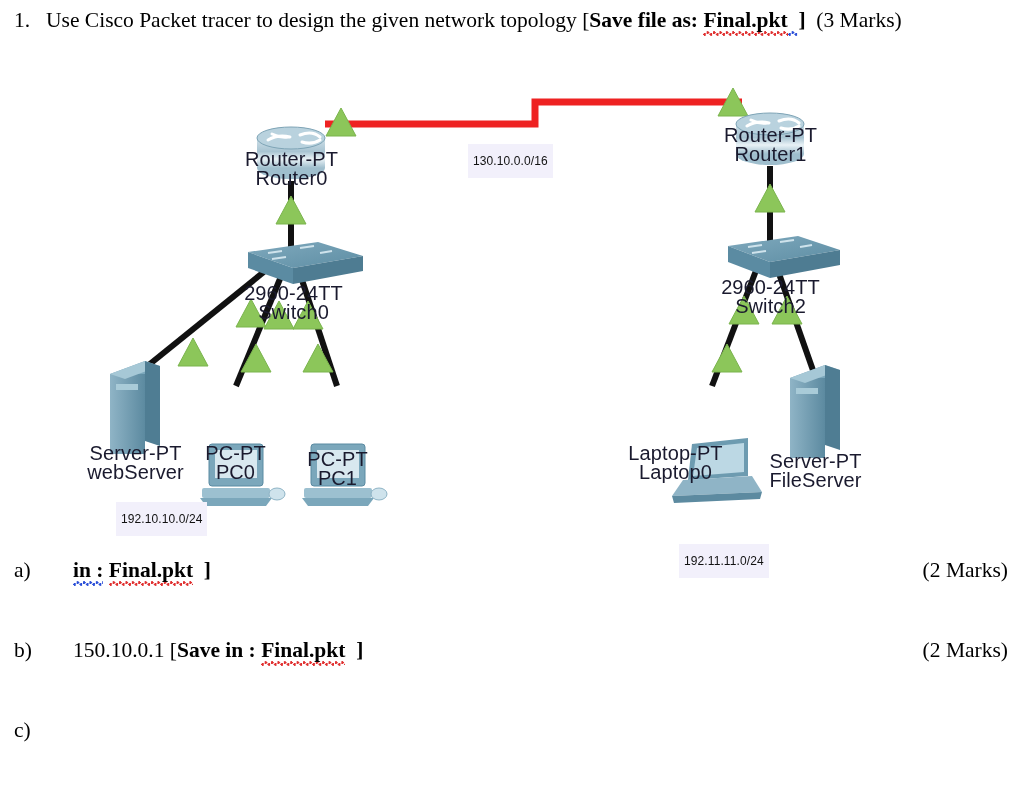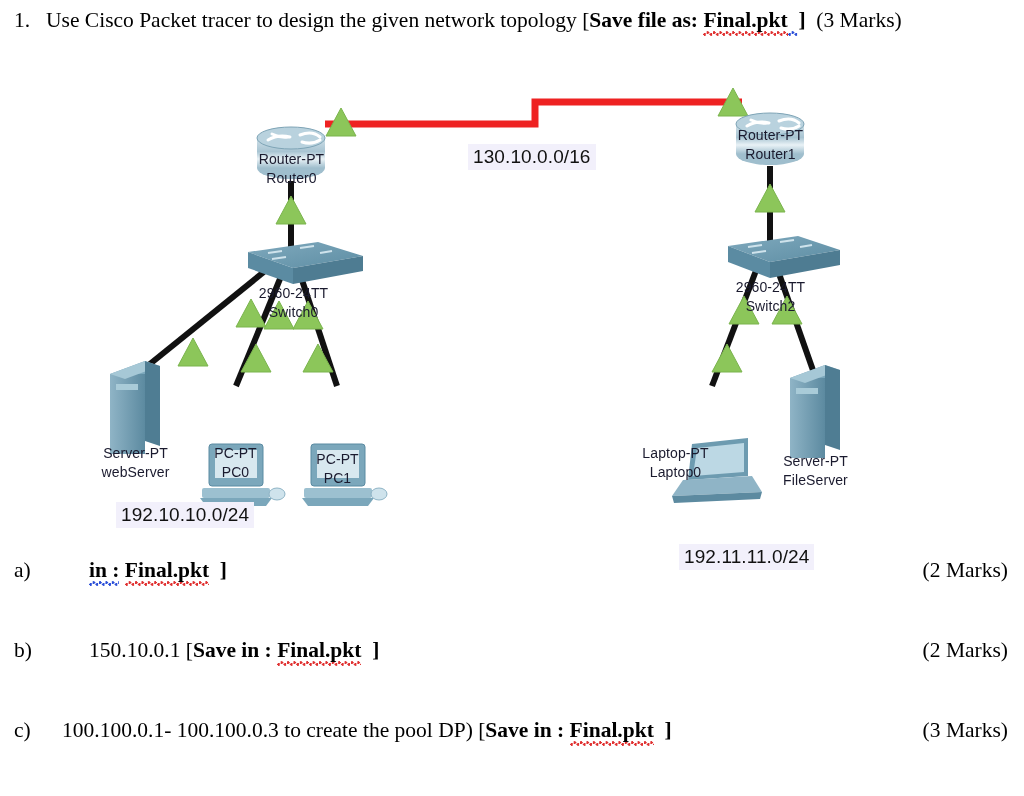--- a/index.html
+++ b/index.html
@@ -19,21 +19,21 @@
   .line1{top:6px;left:14px;width:1000px;font-size:21.5px;line-height:28px;}
   .line1 .qmark{width:32px;}
 
   .ia{top:551px;left:14px;width:1000px;font-size:21.5px;line-height:38px;}
   .ia .qmark{width:32px;}
   .ib{top:631px;left:14px;width:1000px;font-size:21.5px;line-height:38px;}
   .ib .qmark{width:32px;}
   .ic{top:711px;left:14px;width:1000px;font-size:21.5px;line-height:38px;}
   .ic .qmark{width:12px;}
 
-  .l2{display:block;margin-left:43px;position:relative;}
+  .l2{display:block;margin-left:27px;position:relative;}
   .ic .l2{margin-left:36px;}
   .marks{position:absolute;right:6px;}
 
   
   .sq-red{
     background-image:
       radial-gradient(circle at 1.6px 3.4px, #e03131 1.25px, rgba(0,0,0,0) 1.5px),
       radial-gradient(circle at 4.8px 1.6px, #e03131 1.25px, rgba(0,0,0,0) 1.5px);
     background-size:6.4px 5px;background-repeat:repeat-x;
     background-position:0 100%;padding-bottom:4px;
@@ -47,27 +47,27 @@
   }
   .caret{display:inline-block;width:1.5px;height:20px;background:#000;
          vertical-align:-3px;margin:0 -0.5px;}
 
   
   .topo{position:absolute;left:0;top:56px;width:1024px;height:480px;}
   .topo svg{position:absolute;left:0;top:0;}
 
   .devlabel{
     position:absolute;font-family:"Liberation Sans",sans-serif;
-    font-size:14px;line-height:19px;color:#1a1a2e;text-align:center;
+    font-size:20px;line-height:19px;color:#1a1a2e;text-align:center;
     white-space:nowrap;letter-spacing:.1px;
   }
   .netlabel{
     position:absolute;font-family:"Liberation Sans",sans-serif;
-    font-size:19px;color:#111;background:#f2f0fb;
-    padding:2px 5px;white-space:nowrap;letter-spacing:.1px;
+    font-size:12px;color:#111;background:#f2f0fb;
+    padding:10px 5px;white-space:nowrap;letter-spacing:.1px;
   }
 </style>
 </head>
 <body>
 
 <div class="page">
 
   <div class="qrow line1">
     <span class="qmark">1.</span>
     <span class="qbody"><span>Use Cisco Packet tracer to design the given network topology [</span><span class="b">Save file as:</span> <span class="b sq-red">Final.pkt</span><span class="sq-blue">&nbsp;&nbsp;</span><span class="b">]</span>&nbsp; <span>(3 Marks)</span></span>
@@ -246,17 +246,16 @@
   <div class="qrow ib">
     <span class="qmark">b)</span>
     <span class="qbody">
       <span class="l2"><span>150.10.0.1 [</span><span class="b">Save in :</span> <span class="b sq-red">Final.pkt</span> &nbsp;<span class="b">]</span><span class="marks">(2 Marks)</span></span>
     </span>
   </div>
 
   <div class="qrow ic">
     <span class="qmark">c)</span>
     <span class="qbody">
-      <span class="l2"><span>100.100.0.1-    100.100.0.3 to   create the pool DP) [</span><span class="b">Save in :</span> <span class="b sq-red">Final.pkt</span> &nbsp;<span class="b">]</span><span class="marks">(3 Marks)</span></span>
     </span>
   </div>
 
 </div>
 
 </body></html>

